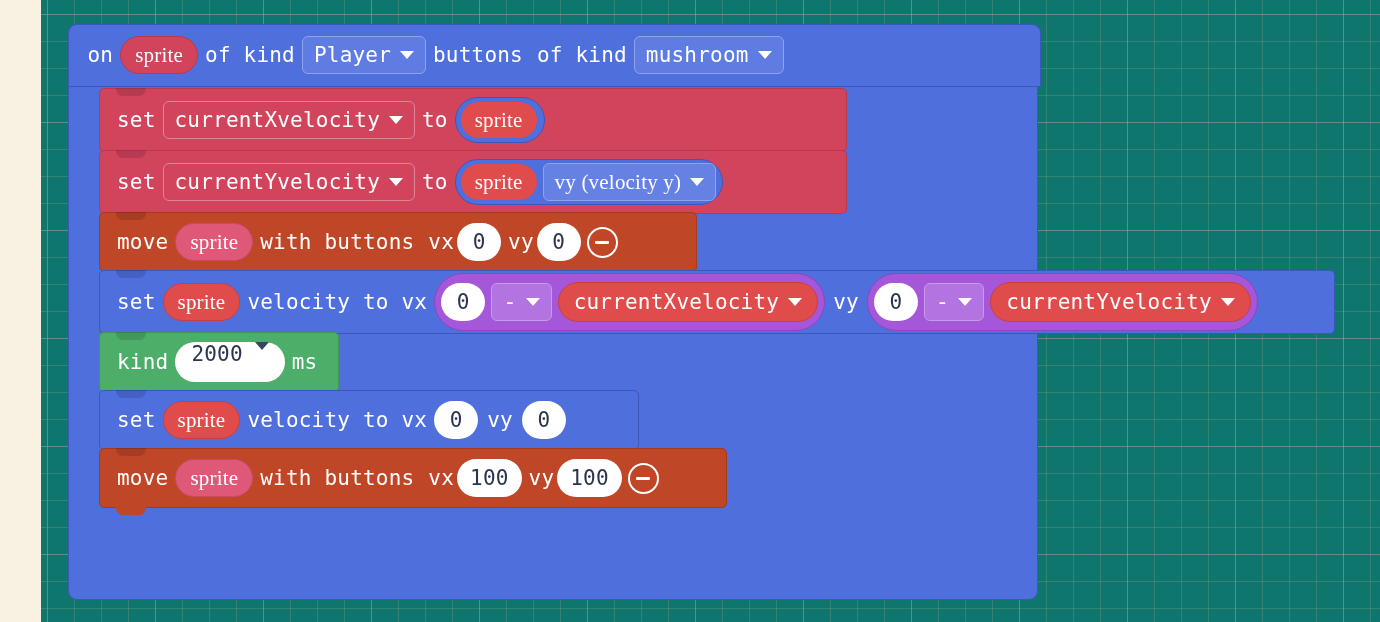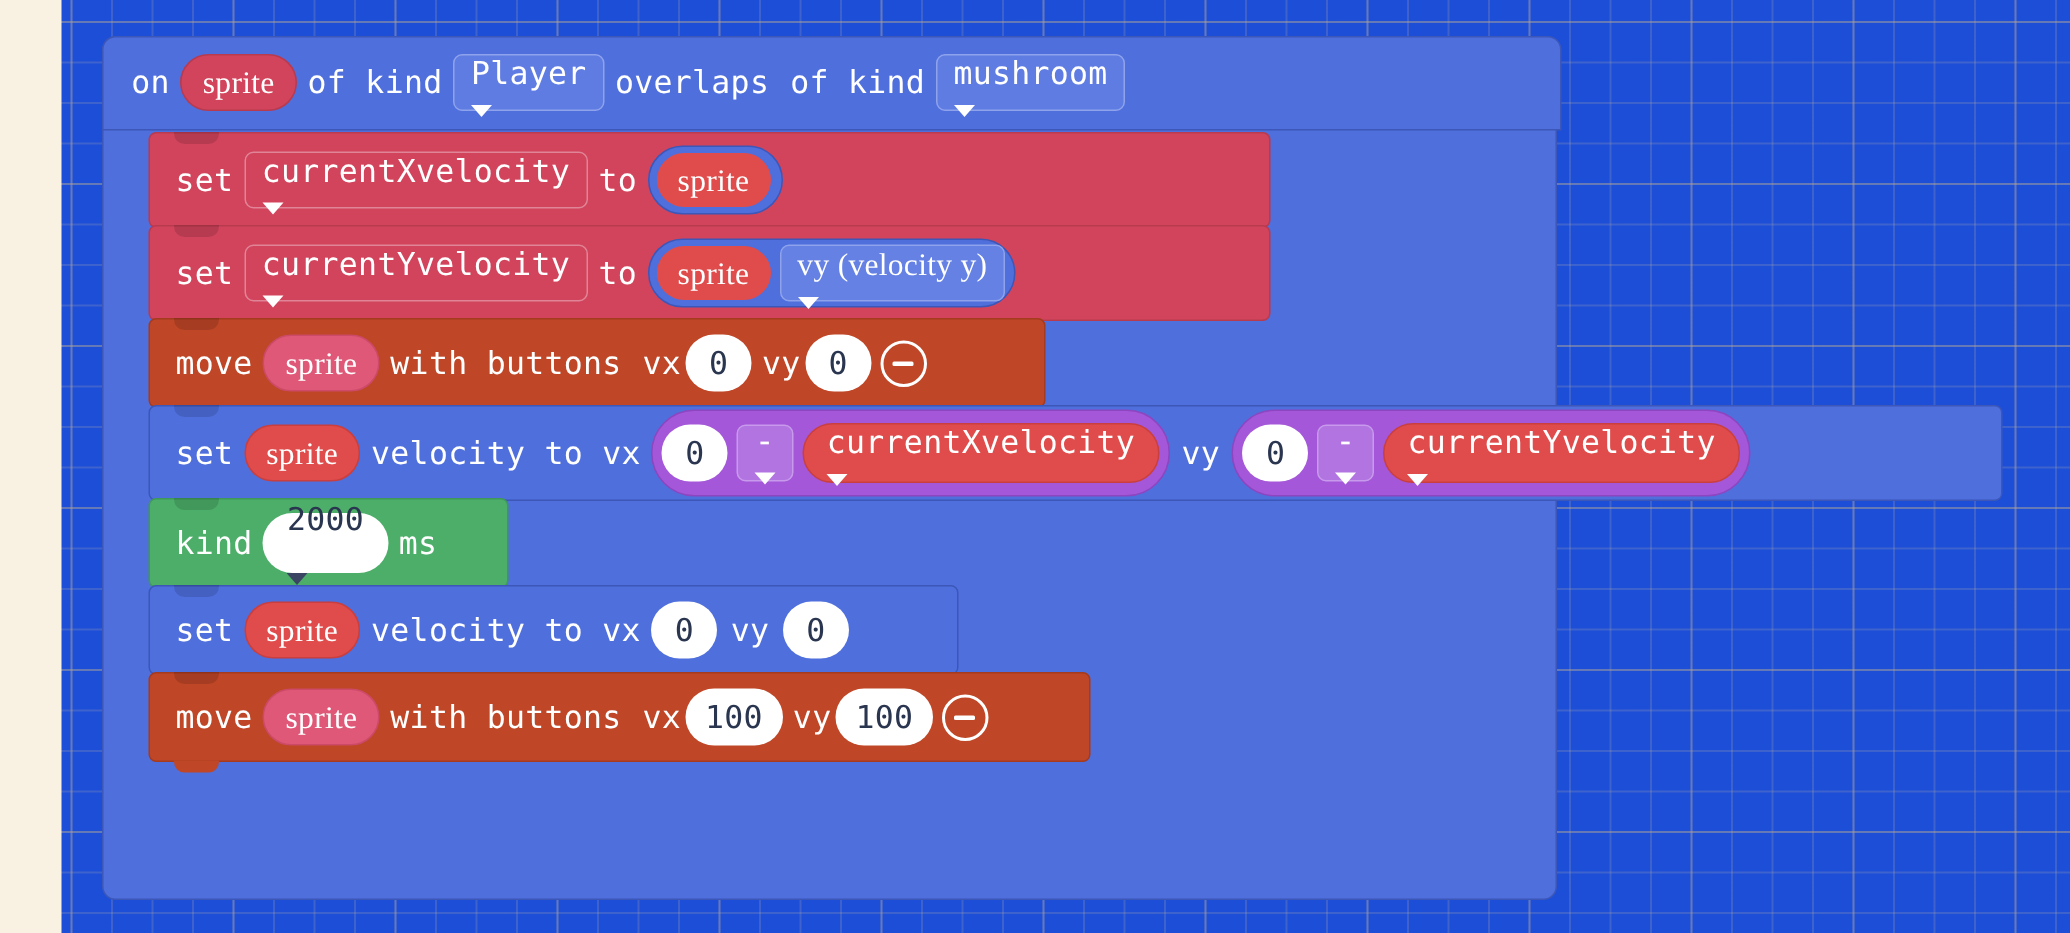--- a/index.html
+++ b/index.html
@@ -13,21 +13,21 @@
     height: 622px;
     overflow: hidden;
     font-family: "DejaVu Sans Mono", "Liberation Mono", monospace;
     position: relative;
   }
 
   
   #workspace {
     position: absolute;
     inset: 0;
-    background-color: #1d4ed8;
+    background-color: #0f766e;
     padding-left: 42px;
   }
   #grid {
     position: absolute;
     left: 40px; top: 0; right: 0; bottom: 0;
     background-image:
       linear-gradient(to right,  rgba(180,165,140,.34) 1.1px, transparent 1.1px),
       linear-gradient(to bottom, rgba(180,165,140,.34) 1.1px, transparent 1.1px),
       linear-gradient(to right,  rgba(196,182,158,.20) 1px, transparent 1px),
       linear-gradient(to bottom, rgba(196,182,158,.20) 1px, transparent 1px);
@@ -159,29 +159,29 @@
     padding: 4px 6px;
     height: 48px;
     gap: 6px;
     display: inline-flex;
     align-items: center;
   }
 
   
   .field {
     display: inline-flex;
+    align-items: center;
     gap: 9px;
     box-sizing: border-box;
     border-radius: 6px;
     padding: 0 11px;
     height: 38px;
     font-size: 21px;
     color: #fff;
     white-space: nowrap;
-    flex-direction: column;
   }
   .field-on-variable { background: #d2445c; border: 1.3px solid #e08497; }
   .field-on-blue     { background: #6581e4; border: 1.3px solid #8ea3ec; }
   .field-on-purple   { background: #b274e0; border: 1.3px solid #c79aeb; }
   .field-on-event    { background: #5f7ce2; border: 1.3px solid #8ea3ec; }
 
   
   .num {
     display: inline-flex;
     align-items: center;
@@ -193,29 +193,28 @@
     min-width: 44px;
     padding: 0 13px;
     font-size: 21px;
     box-sizing: border-box;
   }
   .num-wide { min-width: 58px; }
   .num-drop {
     display: inline-flex;
     align-items: flex-start;
     justify-content: center;
-    gap: 24px;
+    gap: 12px;
     background: #ffffff;
     color: #2a3550;
     border-radius: 999px;
     height: 40px;
     padding: 0 16px;
     font-size: 21px;
     box-sizing: border-box;
-    flex-direction: column;
   }
 
   
   .caret {
     width: 0; height: 0;
     border-left: 7px solid transparent;
     border-right: 7px solid transparent;
     border-top: 8px solid #ffffff;
     flex: 0 0 auto;
   }
@@ -250,21 +249,21 @@
   <div id="event-block" class="blk">
 
     <div id="event-header">
       <span class="lbl">on</span>
       <span class="rep rep-var-sprite">sprite</span>
       <span class="lbl">of kind</span>
       <span class="field field-on-event">
         <span>Player</span>
         <span class="caret"></span>
       </span>
-      <span class="lbl">overlaps</span>
+      <span class="lbl">buttons</span>
       <span class="lbl">of kind</span>
       <span class="field field-on-event">
         <span>mushroom</span>
         <span class="caret"></span>
       </span>
     </div>
 
     <div id="stack">
 
       <div class="stmt c-variable" style="width:748px;height:64px;">

